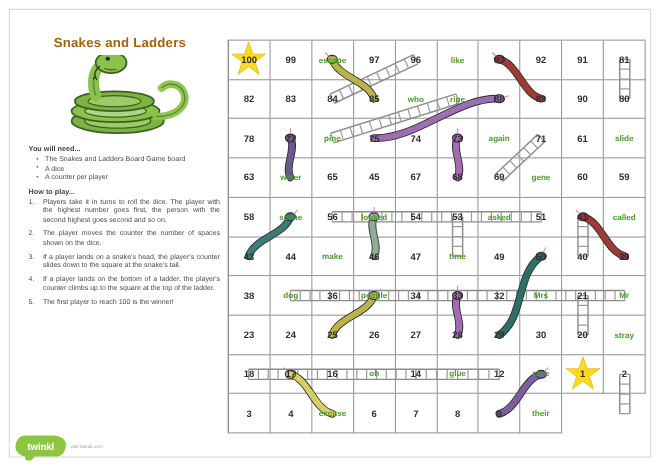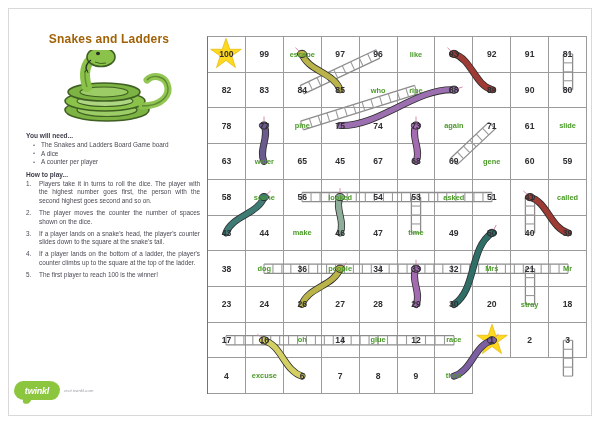--- a/index.html
+++ b/index.html
@@ -92,25 +92,24 @@
     content: counter(step) ".";
     position: absolute;
     left: 0; top: 0;
     font-size: 6.4px;
     color: #4a4a55;
   }
 
   
   #twinkl-logo {
     position: absolute;
-    left: 14px; bottom: 24px;
+    left: 14px; bottom: 9px;
     display: flex;
     align-items: center;
     gap: 4px;
-    font-style: italic;
   }
   .twinkl-blob {
     position: relative;
     width: 46px; height: 19px;
     background: #8cc63e;
     border-radius: 10px 12px 9px 11px / 11px 9px 12px 10px;
     display: flex;
     align-items: center;
     justify-content: center;
   }
@@ -469,20 +468,23 @@
           <span class="num">21</span>
         </div>
         <div class="cell">
           <span class="word">Mr</span>
         </div>
         <div class="cell">
           <span class="num">23</span>
         </div>
         <div class="cell">
           <span class="num">24</span>
+        </div>
+        <div class="cell">
+          <span class="num">25</span>
         </div>
         <div class="cell">
           <span class="num">26</span>
         </div>
         <div class="cell">
           <span class="num">27</span>
         </div>
         <div class="cell">
           <span class="num">28</span>
         </div>

